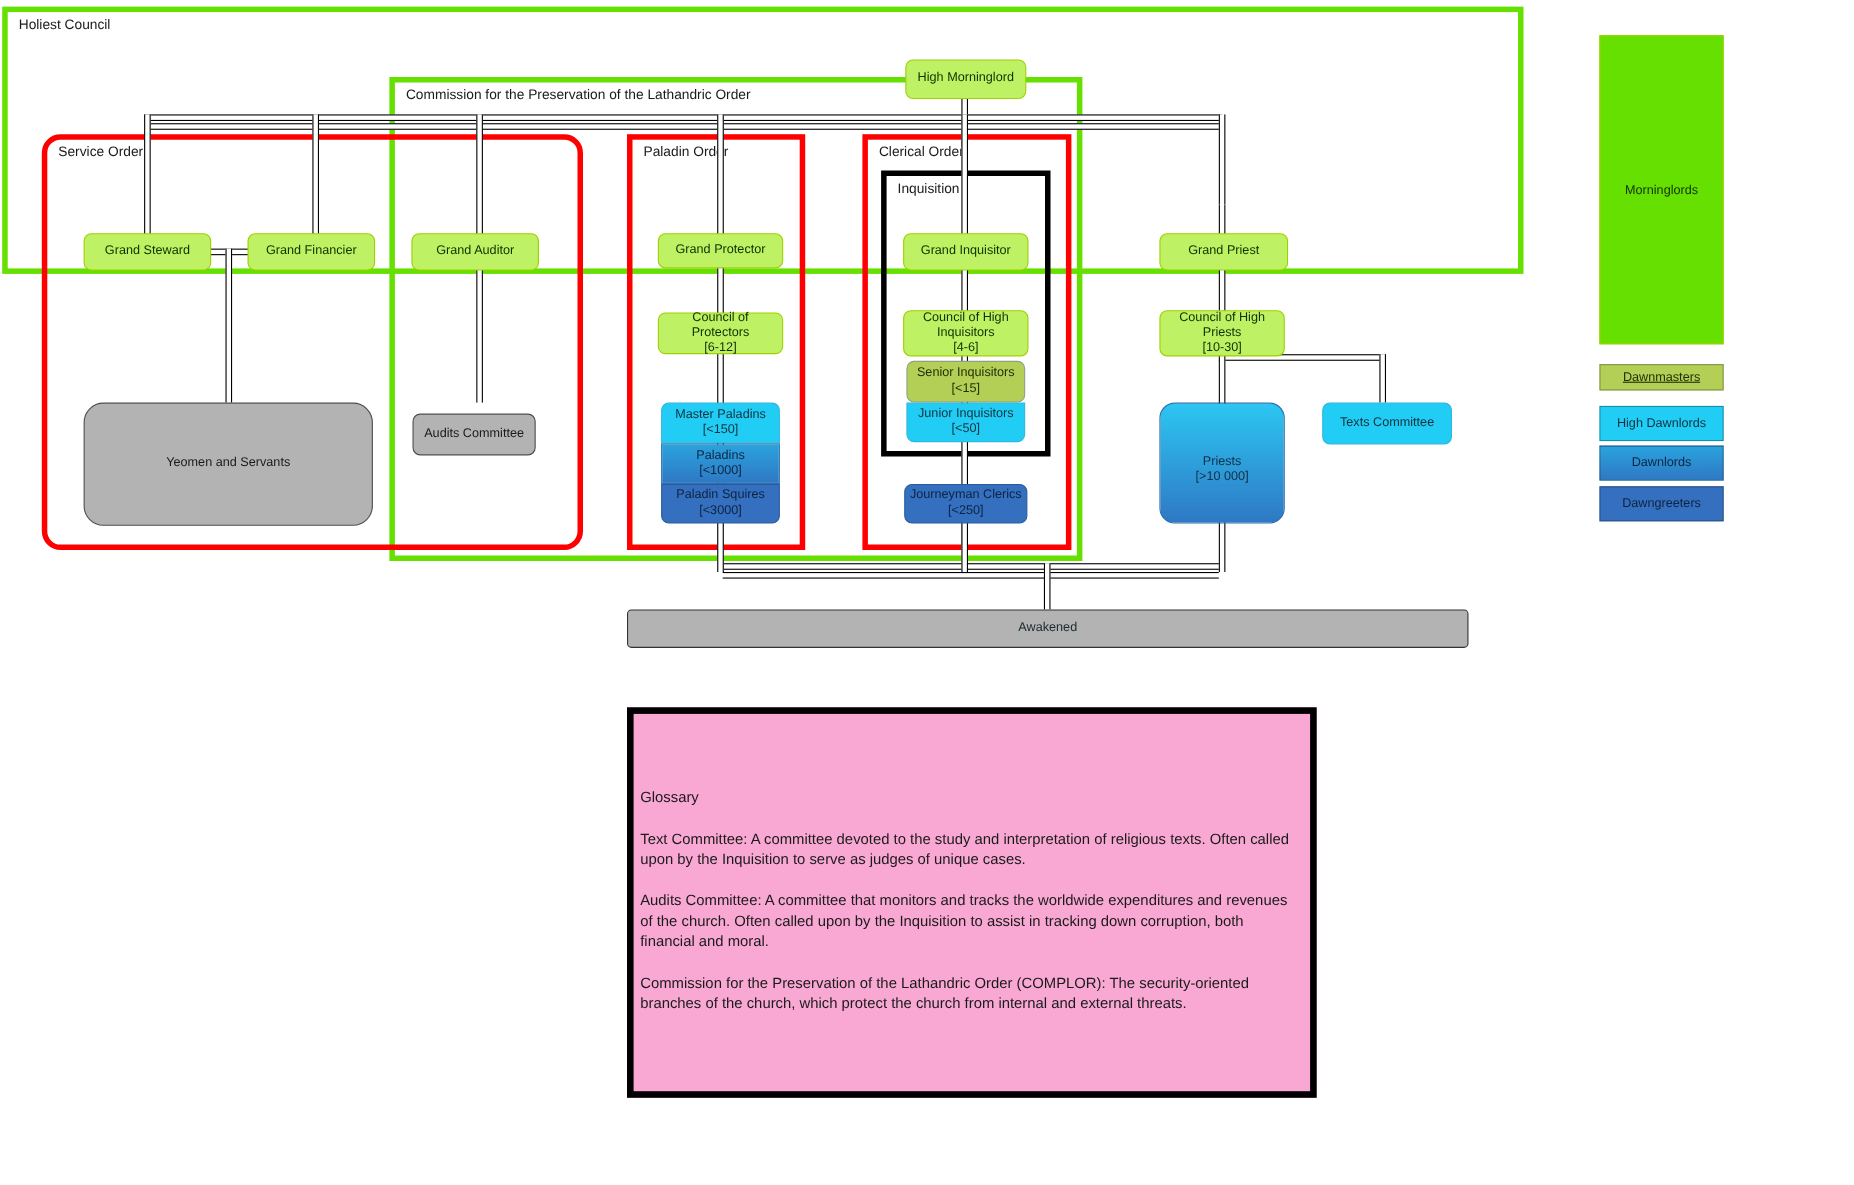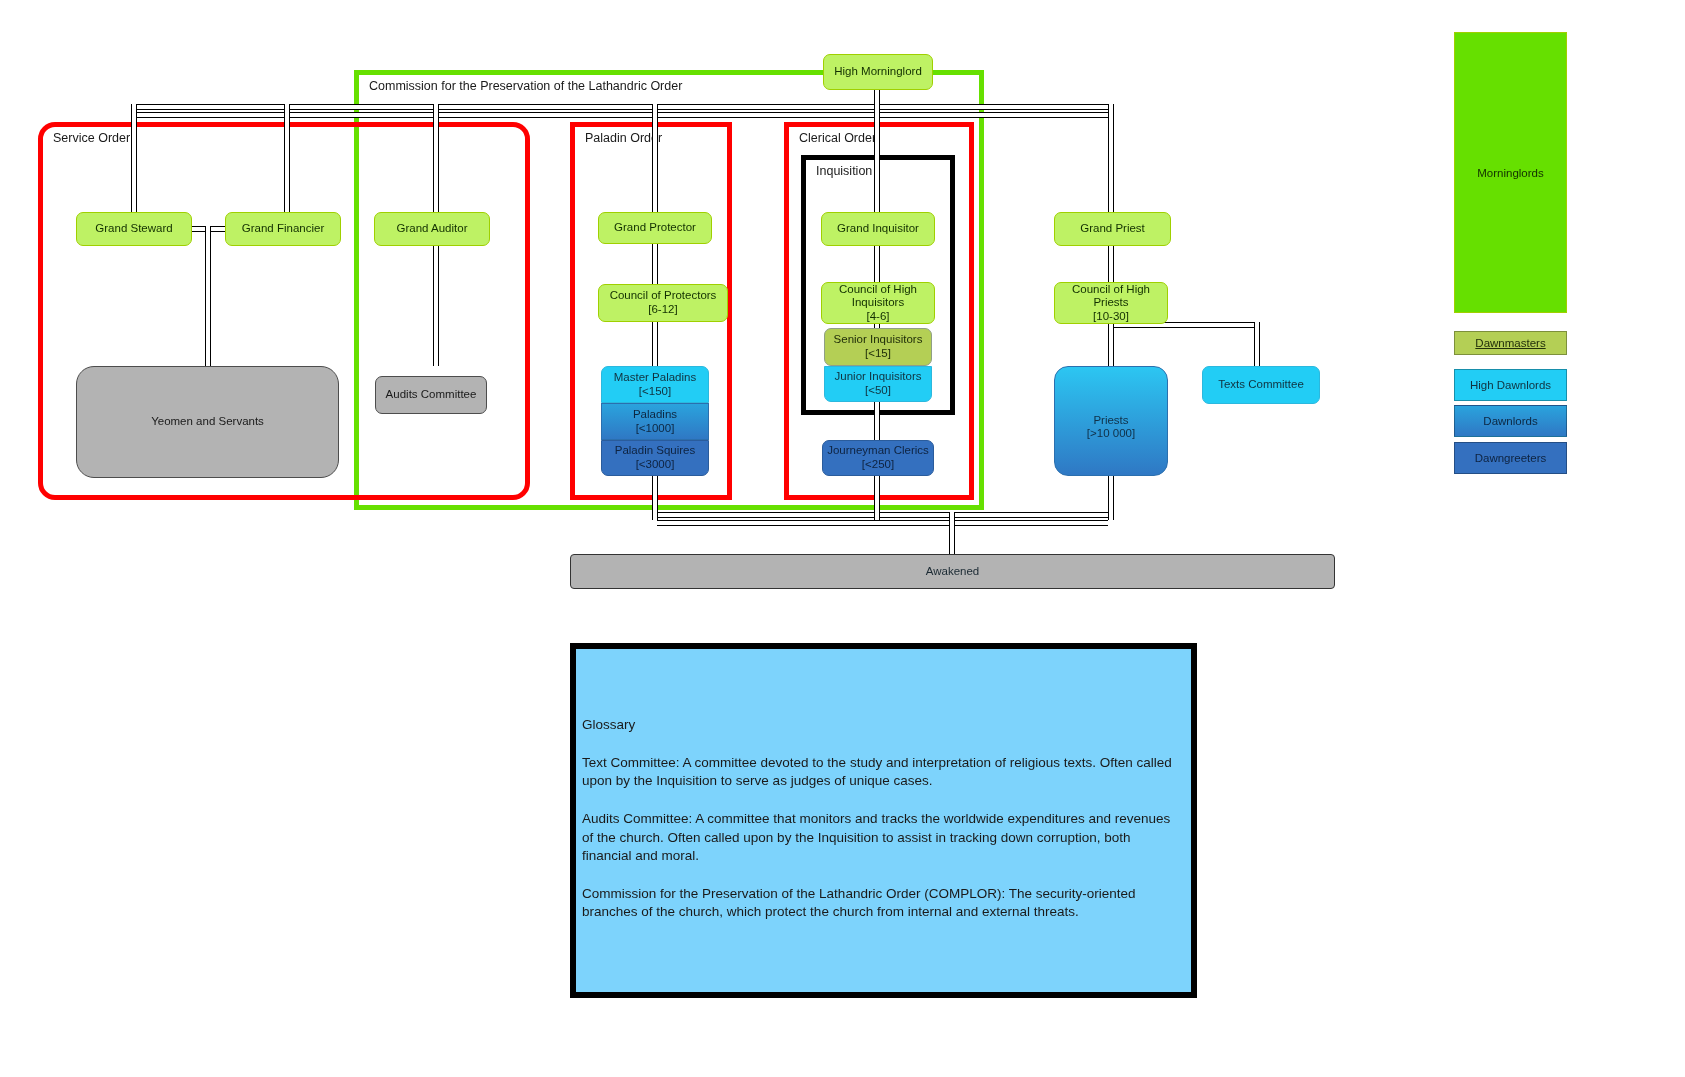--- a/index.html
+++ b/index.html
@@ -130,21 +130,21 @@
     display: flex;
     align-items: center;
     justify-content: center;
     font-size: 11.5px;
     border: 1px solid rgba(0,0,0,0.3);
   }
 
   
   #glossary {
     position: absolute;
-    background: #7dd3fc;
+    background: #f9a8d4;
     border: 6px solid #000000;
   }
   #glossary .gl-inner {
     padding: 68px 18px 20px 6px;
   }
   #glossary .gl-title {
     font-size: 13.5px;
     color: #1a1a1a;
     margin: 0 0 22px 0;
   }
@@ -153,20 +153,23 @@
     color: #1a1a1a;
     margin: 0 0 20px 0;
     line-height: 1.35;
   }
 </style>
 </head>
 <body>
 
 <div id="canvas">
 
+  <div class="group g-green" style="left:2px; top:6px; width:1383px; height:243px;">
+    <span class="group-label">Holiest Council</span>
+  </div>
 
   <div class="group g-green" style="left:354px; top:70px; width:630px; height:440px;">
     <span class="group-label">Commission for the Preservation of the Lathandric Order</span>
   </div>
 
   <div class="group g-red" style="left:38px; top:122px; width:492px; height:378px;border-radius:17px;">
     <span class="group-label">Service Order</span>
   </div>
 
   <div class="group g-red" style="left:570px; top:122px; width:162px; height:378px;">
@@ -216,21 +219,21 @@
   <div class="node n-green" style="left:225px; top:182px; width:116px; height:34px;">Grand Financier</div>
 
   <div class="node n-green" style="left:374px; top:182px; width:116px; height:34px;">Grand Auditor</div>
 
   <div class="node n-green" style="left:598px; top:182px; width:114px; height:32px;">Grand Protector</div>
 
   <div class="node n-green" style="left:821px; top:182px; width:114px; height:34px;">Grand Inquisitor</div>
 
   <div class="node n-green" style="left:1054px; top:182px; width:117px; height:34px;">Grand Priest</div>
 
-  <div class="node n-green" style="left:598px; top:254px; width:130px; height:38px;">Council of Protectors
+  <div class="node n-green" style="left:598px; top:254px; width:114px; height:38px;">Council of Protectors
 [6-12]</div>
 
   <div class="node n-green" style="left:821px; top:252px; width:114px; height:42px;">Council of High
 Inquisitors
 [4-6]</div>
 
   <div class="node n-green" style="left:1054px; top:252px; width:114px; height:42px;">Council of High
 Priests
 [10-30]</div>
 

